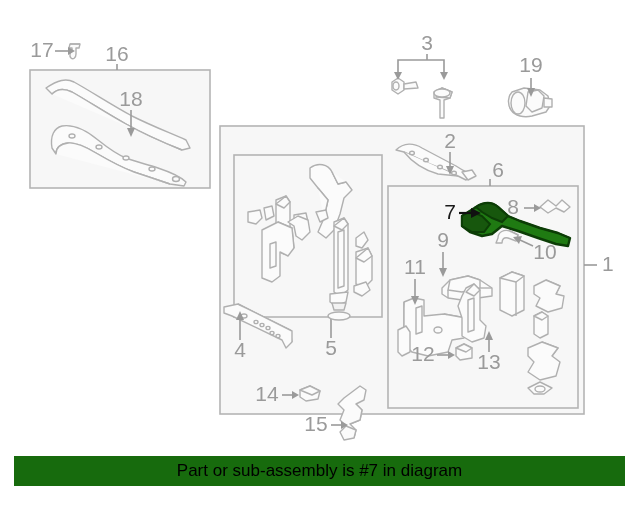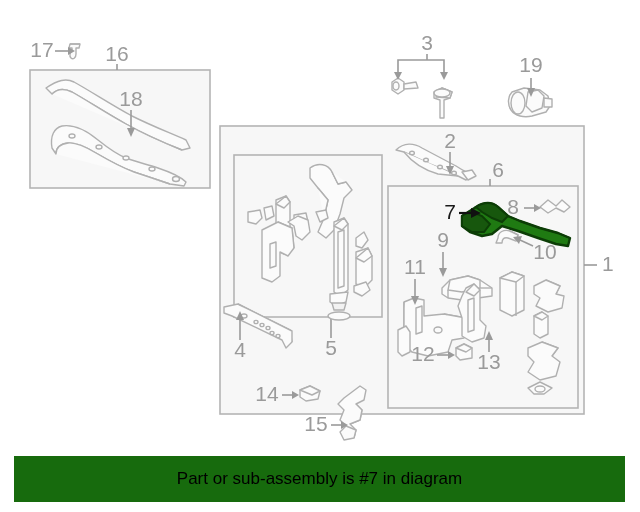--- a/index.html
+++ b/index.html
@@ -22,21 +22,21 @@
   .panel{ fill:#f7f7f7; stroke:#b4b4b4; stroke-width:1.6; }
   .part{ fill:#fbfbfb; stroke:#b0b0b0; stroke-width:1.4; stroke-linejoin:round; }
   .part-face{ fill:#f2f2f2; stroke:#b0b0b0; stroke-width:1.4; stroke-linejoin:round; }
   .lead{ stroke:#9a9a9a; stroke-width:1.6; fill:none; }
   .lead-dark{ stroke:#111; stroke-width:2.2; fill:none; }
   .hl{ fill:#1f7a12; stroke:#0c3d06; stroke-width:2.4; stroke-linejoin:round; }
   .hl-dark{ fill:#17570d; stroke:#0c3d06; stroke-width:2; }
   #banner{
     position:absolute;
     left:14px; top:456px;
-    width:611px; height:46px;
+    width:611px; height:30px;
     background:#176b0d;
     display:flex;
     flex-direction:row;
     align-items:center;
     justify-content:center;
   }
   #banner div{
     color:#000000;
     font-family:"Liberation Sans", sans-serif;
     font-size:17px;

